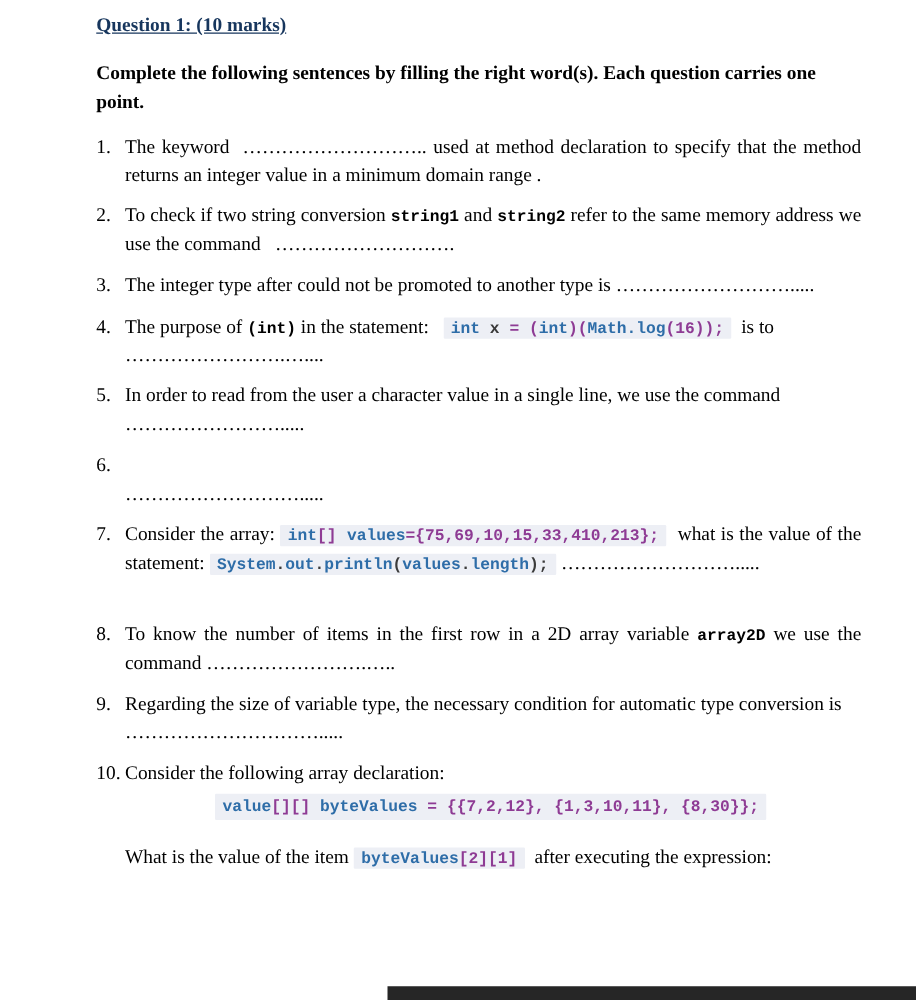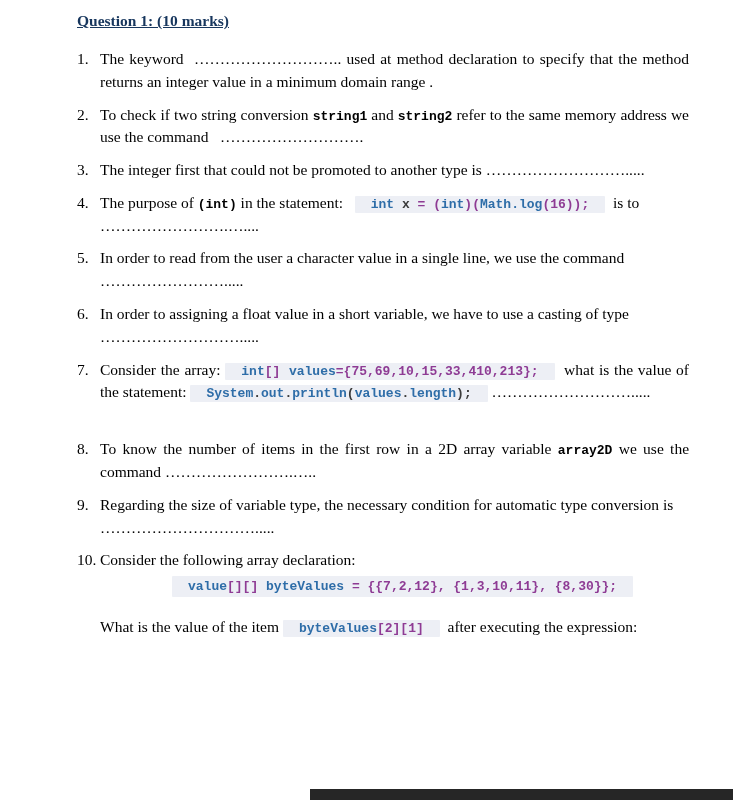--- a/index.html
+++ b/index.html
@@ -18,64 +18,65 @@
   .q { display:flex; margin-bottom:10px; line-height:1.47; }
   .q:nth-child(7) { margin-bottom:34px; }
   .qnum { width:23px; flex:none; }
   .qbody { flex:1; text-align:justify; }
   .txt { }
   .mono {
     font-family:"Liberation Mono", monospace; font-weight:bold; font-size:13px;
   }
   .code, .codeline {
     font-family:"Liberation Mono", monospace; font-weight:bold; font-size:13px;
-    background:var(--code-bg,#EDEFF5); padding:1px 16px; border-radius:1px;
+    background:var(--code-bg,#EDEFF5); padding:1px 6px; border-radius:1px;
     white-space:nowrap;
   }
   .codeline { display:table; margin-top:4px; margin-bottom:4px; }
   .codeline.indent1 { margin-left:72px; }
   .codeline.indent2 { margin-left:142px; }
   .spacer { height:15px; }
   .tk-k { color:var(--code-kw,#2E6DA8); }
   .tk-n { color:var(--code-acc,#8E3B94); }
   .tk-d { color:var(--code-plain,#3A3A3A); }
   .bottom-bar {
     position:absolute; bottom:0; left:310px; right:0; height:11px;
     background:var(--bar-color,#262626);
   }
 </style>
 </head>
 <body>
 
 <div class="page">
   <h1 class="title">Question 1: (10 marks)</h1>
+  <p class="intro">Complete the following sentences by filling the right word(s). Each question carries one point.</p>
   <ol class="questions" id="questions">
       <li class="q">
         <span class="qnum">1.</span>
         <div class="qbody"><span class="txt">The keyword &nbsp;……………………….. used at method declaration to specify that the method returns an integer value in a minimum domain range .</span></div>
       </li>
       <li class="q">
         <span class="qnum">2.</span>
         <div class="qbody"><span class="txt">To check if two string conversion </span><span class="mono">string1</span><span class="txt"> and </span><span class="mono">string2</span><span class="txt"> refer to the same memory address we use the command &nbsp;&nbsp;……………………….</span></div>
       </li>
       <li class="q">
         <span class="qnum">3.</span>
-        <div class="qbody"><span class="txt">The integer first that could not be promoted to another type is ……………………….....</span></div>
+        <div class="qbody"><span class="txt">The integer type after could not be promoted to another type is ……………………….....</span></div>
       </li>
       <li class="q">
         <span class="qnum">4.</span>
         <div class="qbody"><span class="txt">The purpose of </span><span class="mono">(int)</span><span class="txt"> in the statement: &nbsp;&nbsp;</span><span class="code"><span class="tk-k">int</span><span class="tk-d"> x </span><span class="tk-n">=</span><span class="tk-d"> </span><span class="tk-n">(</span><span class="tk-k">int</span><span class="tk-n">)(</span><span class="tk-k">Math.log</span><span class="tk-n">(16));</span></span><span class="txt">&nbsp; is to</span><br><span class="txt">…………………….…....</span></div>
       </li>
       <li class="q">
         <span class="qnum">5.</span>
         <div class="qbody"><span class="txt">In order to read from the user a character value in a single line, we use the command</span><br><span class="txt">…………………….....</span></div>
       </li>
       <li class="q">
         <span class="qnum">6.</span>
-        <div class="qbody"><span class="txt">In order to assigning a float value in a short variable, we have to use a casting of type</span><br><span class="txt">……………………….....</span></div>
+        <div class="qbody"><br><span class="txt">……………………….....</span></div>
       </li>
       <li class="q">
         <span class="qnum">7.</span>
         <div class="qbody"><span class="txt">Consider the array: </span><span class="code"><span class="tk-k">int</span><span class="tk-n">[]</span><span class="tk-d"> </span><span class="tk-k">values</span><span class="tk-n">={75,69,10,15,33,410,213};</span></span><span class="txt">&nbsp; what is the value of the statement: </span><span class="code"><span class="tk-k">System</span><span class="tk-d">.</span><span class="tk-k">out</span><span class="tk-d">.</span><span class="tk-k">println</span><span class="tk-d">(</span><span class="tk-k">values</span><span class="tk-d">.</span><span class="tk-k">length</span><span class="tk-d">);</span></span><span class="txt"> ……………………….....</span></div>
       </li>
       <li class="q">
         <span class="qnum">8.</span>
         <div class="qbody"><span class="txt">To know the number of items in the first row in a 2D array variable </span><span class="mono">array2D</span><span class="txt"> we use the command …………………….…..</span></div>
       </li>
       <li class="q">

